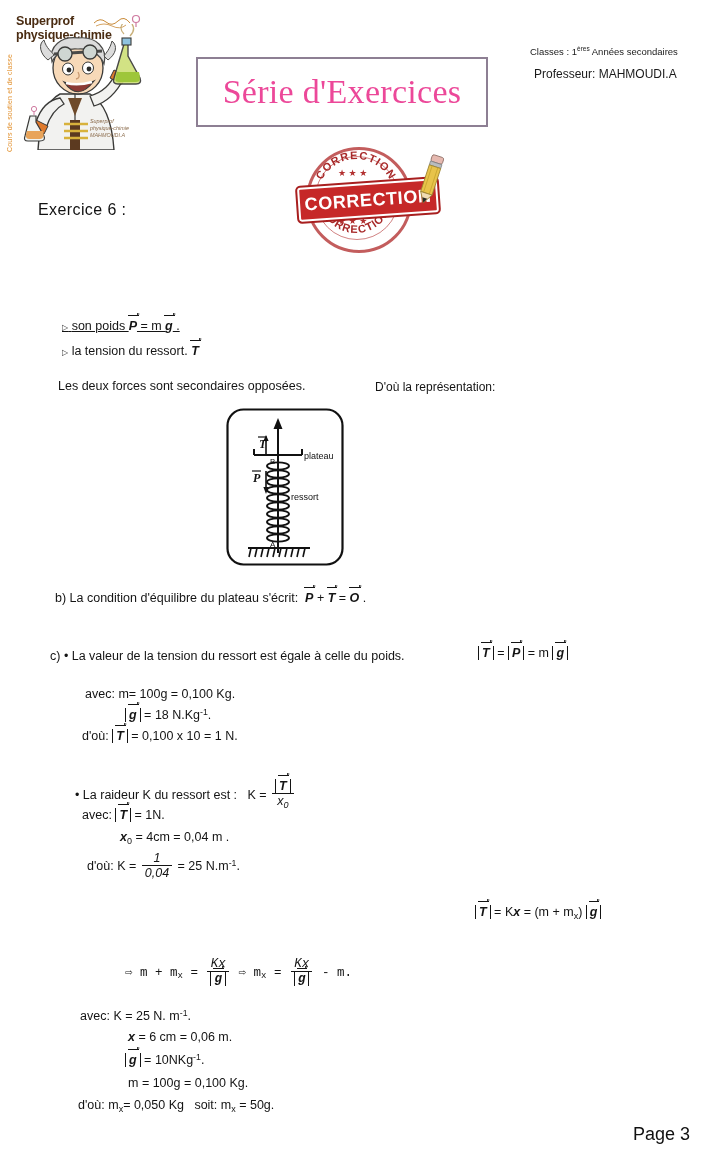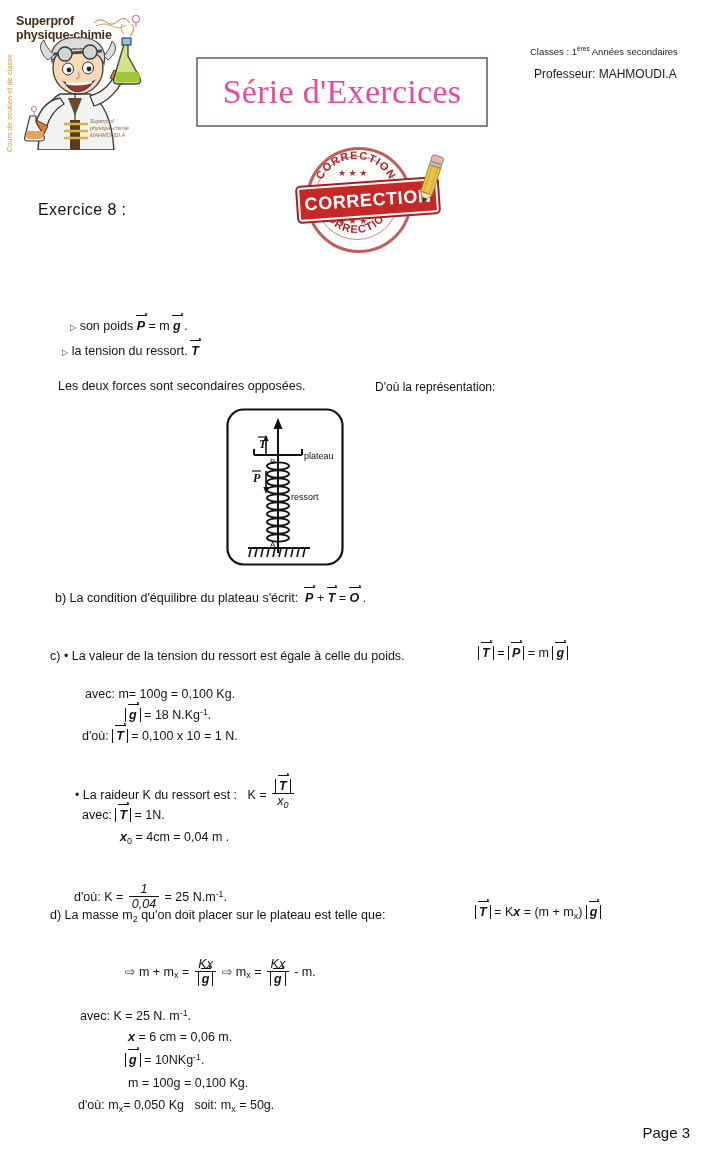--- a/index.html
+++ b/index.html
@@ -227,21 +227,21 @@
     left: 226px;
     top: 408px;
     width: 118px;
     height: 158px;
   }
 
   .footer {
     position: absolute;
     right: 30px;
     top: 1124px;
-    font-size: 15px;
+    font-size: 18px;
     color: #111;
   }
 </style>
 </head>
 <body>
 
 <div class="page">
 
   <div class="logo">
     <div class="logo-sidebar">Cours de soutien et de classe</div>
@@ -347,24 +347,24 @@
         <rect x="11" y="4" width="12" height="7" rx="2" fill="#e6b9b0" stroke="#8a6a62" stroke-width=".8"></rect>
         <rect x="11" y="11" width="12" height="4" fill="#b9bcbe" stroke="#7a7d80" stroke-width=".7"></rect>
         <rect x="11" y="15" width="12" height="28" fill="#e8c34a" stroke="#9a8230" stroke-width=".8"></rect>
         <path d="M14 15 L14 43 M20 15 L20 43" stroke="#c9a62f" stroke-width=".8"></path>
         <path d="M11 43 L17 53 L23 43 Z" fill="#f0dcb4" stroke="#9a8230" stroke-width=".8"></path>
         <path d="M14.5 48 L17 53 L19.5 48 Z" fill="#2a2a28"></path>
       </g>
     </svg>
   </div>
 
-  <div class="ex-title">Exercice  8 :</div>
-
-
-  <div class="blk hand s13" style="left:70px; top:319px;">
+  <div class="ex-title">Exercice  6 :</div>
+
+
+  <div class="blk hand s13" style="left:62px; top:319px;text-decoration:underline;">
     <span class="bullet-tri">▷</span>
     <span>son poids </span><span class="vec">P</span><span> = m </span><span class="vec">g</span><span> .</span>
   </div>
 
   <div class="blk hand s13" style="left:62px; top:344px;">
     <span class="bullet-tri">▷</span>
     <span>la tension du ressort. </span><span class="vec">T</span>
   </div>
 
   <div class="blk hand s13" style="left:58px; top:379px;">Les deux forces sont secondaires opposées.</div>
@@ -455,32 +455,29 @@
     &nbsp;&nbsp;<span>K = </span><span class="frac"><span class="num"><span class="abs"><span class="vec">T</span></span></span><span class="den"><span>x</span><span class="sub">0</span></span></span>
   </div>
 
   <div class="blk hand s13" style="left:82px; top:808px;">
     <span>avec:</span>
     <span class="abs"><span class="vec">T</span></span><span> = 1N.</span>
   </div>
   <div class="blk hand s13" style="left:120px; top:830px;">
     <span style="font-style:italic;font-weight:bold;">x</span><span class="sub">0</span><span> = 4cm = 0,04 m .</span>
   </div>
-  <div class="blk hand s13" style="left:74px; top:852px;margin-top:31px;">
+  <div class="blk hand s13" style="left:87px; top:852px;">
     <span>d'où: K = </span><span class="frac"><span class="num">1</span><span class="den">0,04</span></span><span> = 25 N.m</span><span class="sup">-1</span><span>.</span>
   </div>
 
-  <div class="blk hand s13" style="left:50px; top:908px;">
-    <span>d) La  masse m</span><span class="sub">2</span><span>  qu'on doit placer sur le plateau est telle  que:</span>
-  </div>
   <div class="blk hand s13" style="left:475px; top:905px;">
     <span class="abs"><span class="vec">T</span></span><span> = K</span><span style="font-style:italic;font-weight:bold;">x</span><span> = (m + m</span><span class="sub">x</span><span>) </span><span class="abs"><span class="vec">g</span></span>
   </div>
 
-  <div class="blk hand s13" style="left:125px; top:958px;">
+  <div class="blk hand s13" style="left:125px; top:958px;font-family:Liberation Mono, monospace;">
     <span>⇨</span><span> m + m</span><span class="sub">x</span><span> = </span><span class="frac"><span class="num">Kx</span><span class="den"><span class="abs"><span class="vec">g</span></span></span></span>&nbsp;<span>⇨</span><span> m</span><span class="sub">x</span><span> = </span><span class="frac"><span class="num">Kx</span><span class="den"><span class="abs"><span class="vec">g</span></span></span></span><span> - m.</span>
   </div>
 
   <div class="blk hand s13" style="left:80px; top:1008px;">
     <span>avec:</span>
     <span>K = 25 N. m</span><span class="sup">-1</span><span>.</span>
   </div>
   <div class="blk hand s13" style="left:128px; top:1030px;">
     <span style="font-style:italic;font-weight:bold;">x</span><span> = 6 cm = 0,06 m.</span>
   </div>

